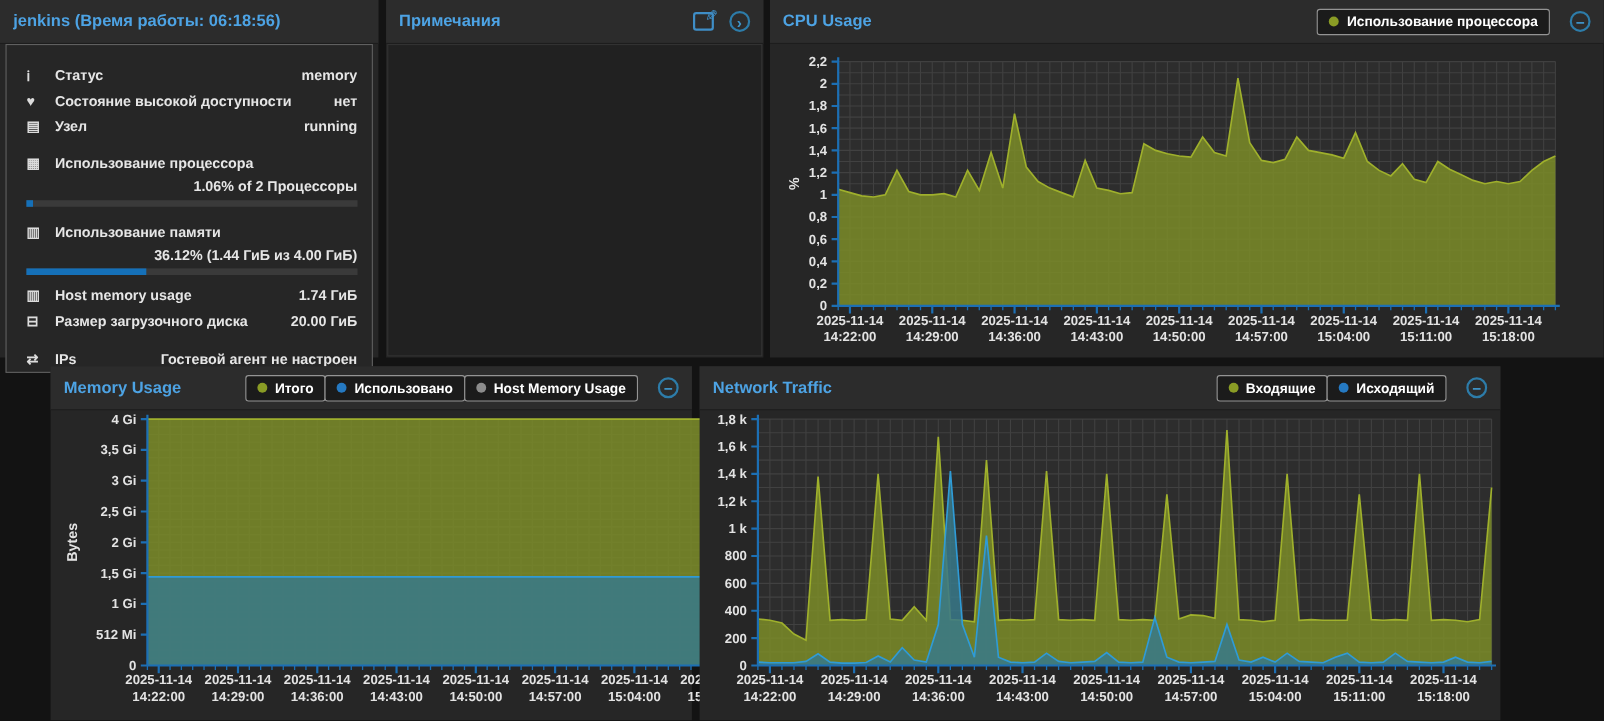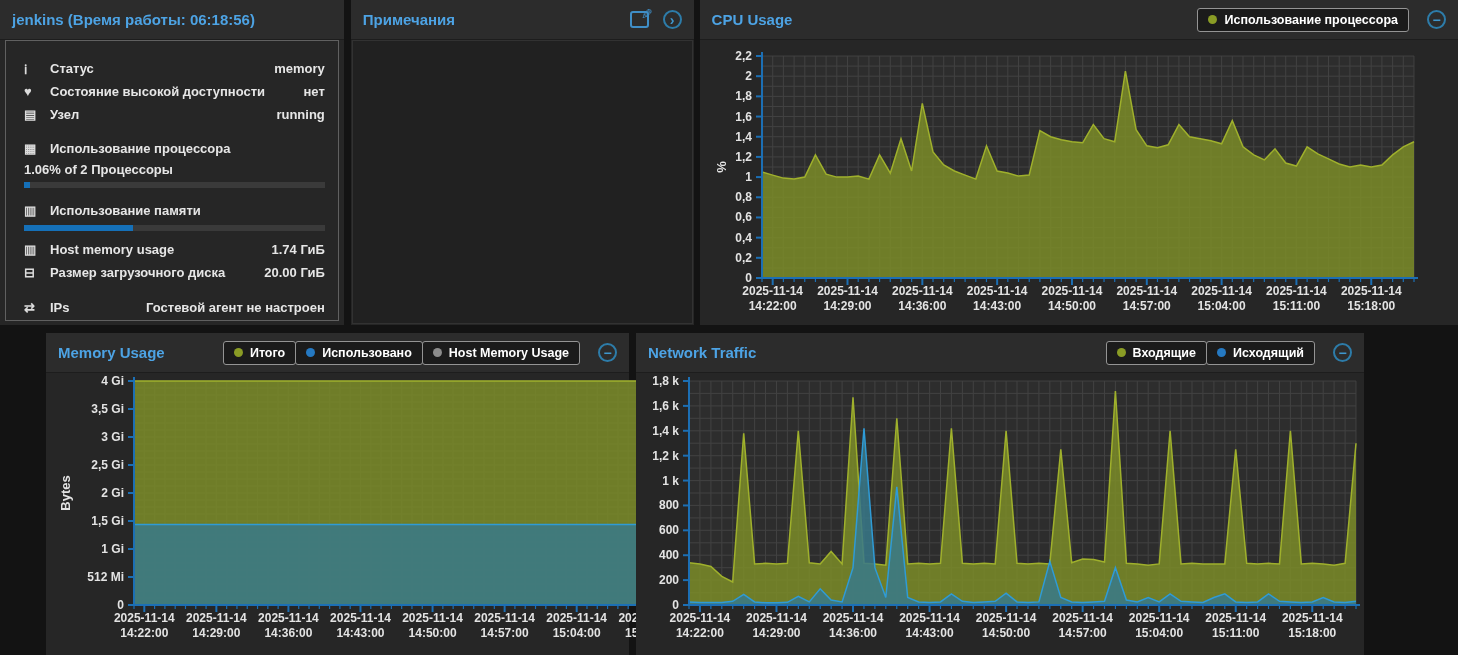--- a/index.html
+++ b/index.html
@@ -25,21 +25,21 @@
     transform:scaleX(-1);}
   .circ{width:19px;height:19px;border:2px solid #2d7ca9;border-radius:50%;color:#3f97cd;display:flex;
     align-items:center;justify-content:center;font-size:14px;font-weight:bold;line-height:1;box-sizing:border-box;}
   .status-body{padding:0 5px 4px 5px;}
   .status-box{flex:1;border:1px solid #606060;background:#262626;padding:16px 13px 0 18px;box-sizing:border-box;}
   .srow{display:flex;align-items:center;height:23px;font-size:13px;font-weight:600;}
   .srow .ico{width:26px;color:#dcdcdc;font-size:13px;flex:none;}
   .srow .lbl{flex:1;white-space:nowrap;}
   .srow .val{text-align:right;white-space:nowrap;}
   .sgroup{margin-top:11px;}
-  .sgroup .vline{height:19px;font-size:13px;font-weight:600;line-height:19px;}
+  .sgroup .vline{text-align:right;height:19px;font-size:13px;font-weight:600;line-height:19px;}
   .progress{height:6px;background:#3a3a3a;margin:3px 0 2px 0;}
   .progress .fill{height:100%;background:#1570b8;min-width:6px;}
   .gap-top{margin-top:12px;}
   .mt6{margin-top:7px;}
   .legend{display:flex;align-items:center;}
   .lbtn{display:flex;align-items:center;gap:7px;background:#1b1b1b;border:1px solid #949494;border-radius:3px;
     padding:4px 10px;font-size:12.5px;font-weight:bold;color:#fff;margin-left:-1px;white-space:nowrap;cursor:default;}
   .lbtn .dot{width:9px;height:9px;border-radius:50%;flex:none;}
   .chart-body{align-items:stretch;}
   svg{display:block;}
@@ -80,20 +80,21 @@
               <div class="vline">1.06% of 2 Процессоры</div>
               <div class="progress">
                 <div class="fill" style="width: 1.06%;"></div>
               </div>
             </div>
             <div class="sgroup">
               <div class="srow">
                 <span class="ico">▥</span>
                 <span class="lbl">Использование памяти</span>
               </div>
+              <div class="vline">36.12% (1.44 ГиБ из 4.00 ГиБ)</div>
               <div class="progress">
                 <div class="fill" style="width: 36.12%;"></div>
               </div>
             </div>
             <div class="srow mt6">
               <span class="ico">▥</span>
               <span class="lbl">Host memory usage</span>
               <span class="val">1.74 ГиБ</span>
             </div>
             <div class="srow">

